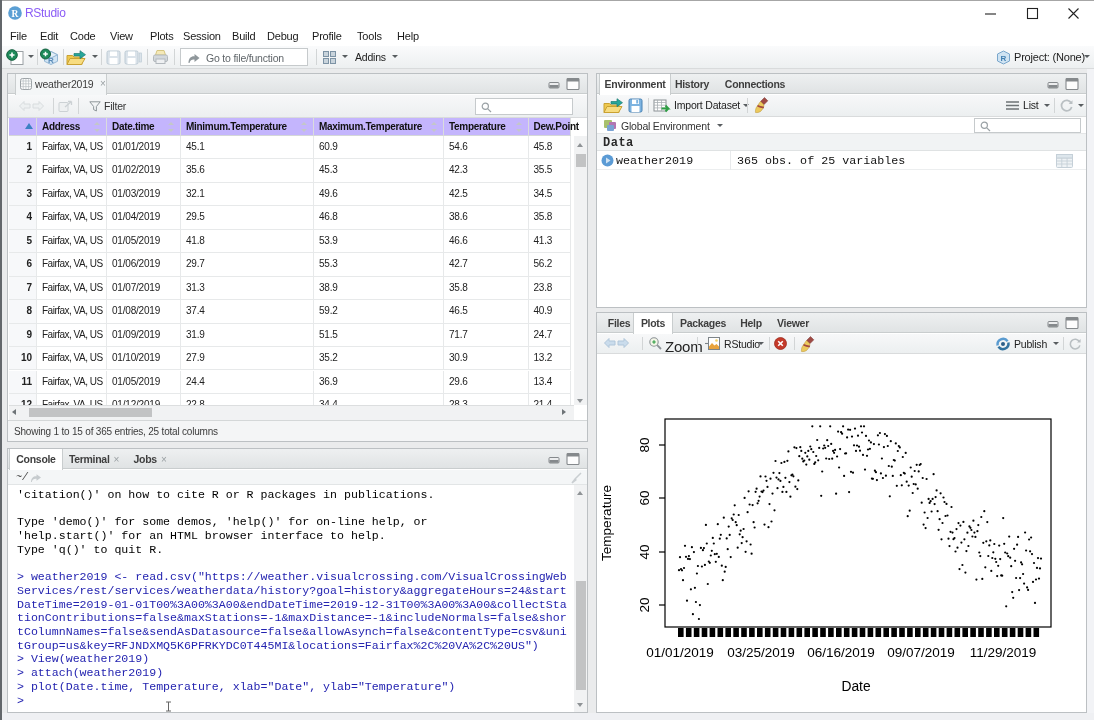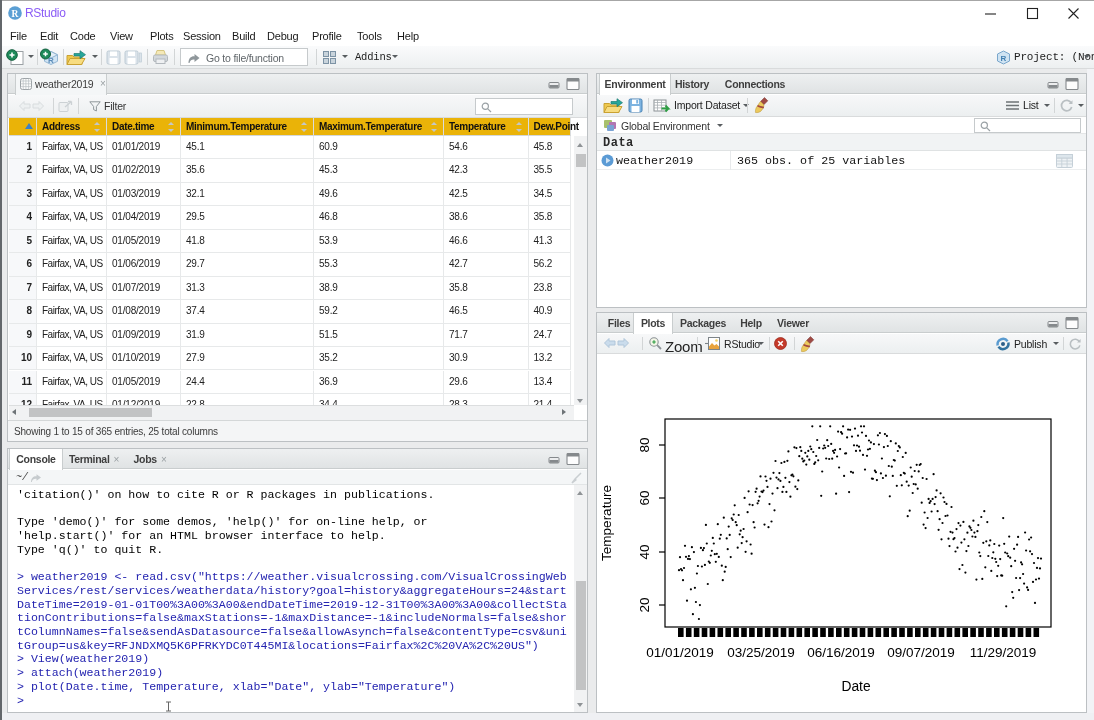--- a/index.html
+++ b/index.html
@@ -4,40 +4,40 @@
 <style>
 * { margin:0; padding:0; box-sizing:border-box; }
 html,body { width:1094px; height:720px; overflow:hidden; }
 body { font-family:"Liberation Sans",sans-serif; background:#fff; position:relative; font-size:10px; color:#333; }
 .abs { position:absolute; }
 #titlebar { left:0; top:0; width:1094px; height:27px; background:#fff; }
 #menubar { left:0; top:27px; width:1094px; height:19px; background:#fff; }
 #menubar span { position:absolute; top:3px; font-size:11px; letter-spacing:-0.2px; color:#1a1a1a; white-space:nowrap; }
 #toolbar { left:0; top:46px; width:1094px; height:23px;
   background:linear-gradient(#fafbfc,#edf0f1); border-bottom:1px solid #d9dbdc; }
-#toolbar .t { position:absolute; top:5px; font-size:10.5px; letter-spacing:-0.2px; color:#222; white-space:nowrap;font-family:Liberation Mono, monospace; }
+#toolbar .t { position:absolute; top:5px; font-size:10.5px; letter-spacing:-0.2px; color:#222; white-space:nowrap; }
 #main { left:0; top:69px; width:1094px; height:651px; background:#eaebec; }
 .pane { position:absolute; background:#fff; border:1px solid #bcc0c3; }
 .tabstrip { position:absolute; left:0; top:0; right:0; height:20px;
   background:linear-gradient(#eef0f1,#e0e3e4); border-bottom:1px solid #c9cdce; }
 .tab { position:absolute; top:0; height:20px; line-height:20px; font-weight:bold;
   color:#3e3e3e; font-size:10.5px; letter-spacing:-0.3px; text-align:center; white-space:nowrap; }
 .tab.active { background:#fff; border-left:1px solid #c9cdce; border-right:1px solid #c9cdce; height:21px; }
 .tab .x { color:#9aa0a3; font-weight:normal; margin-left:4px; font-size:10px; }
 .panebtns { position:absolute; top:4px; width:32px; height:12px; }
 .ptool { position:absolute; left:0; right:0; background:linear-gradient(#f7f8f9,#eceff0);
   border-bottom:1px solid #d9dbdc; }
 .sep { position:absolute; width:1px; background:#d2d5d6; top:3px; bottom:3px; }
 .ddown { width:0; height:0; border-left:3.2px solid transparent; border-right:3.2px solid transparent;
   border-top:3.8px solid #585d60; display:inline-block; position:absolute; }
 
 #dvhead { position:absolute; left:1px; top:44px; width:562px; height:18px;
   background:#f6f7f8; }
 .dvh { position:absolute; top:0; height:18px; font-weight:bold; font-size:10px; letter-spacing:-0.3px; color:#111;
-  border-right:1px solid #dadcdd; border-bottom:1px solid #d4d7d8; background:#eab308; }
+  border-right:1px solid #dadcdd; border-bottom:1px solid #d4d7d8; background:#c4b5fd; }
 .dvrows { position:absolute; left:1px; top:62px; width:562px; height:269px; overflow:hidden; }
 .dvr { position:absolute; left:0; width:562px; }
 .dvc { position:absolute; top:0; border-right:1px solid #e7e9ea;
   border-bottom:1px solid #e7e9ea; font-size:10px; letter-spacing:-0.2px; color:#222; padding:5px 0 0 5px;
   white-space:nowrap; overflow:hidden; }
 .rn { font-weight:bold; text-align:right; padding-right:4px; padding-left:0; background:#f7f8fa; }
 .sortgrp { position:absolute; top:3px; width:7px; height:12px; }
 .sa { position:absolute; left:0; width:0; height:0; border-left:3.2px solid transparent; border-right:3.2px solid transparent; }
 .sa.up { top:1px; border-bottom:3.8px solid #c3c7c9; }
 .sa.dn { bottom:1px; border-top:3.8px solid #c3c7c9; }

